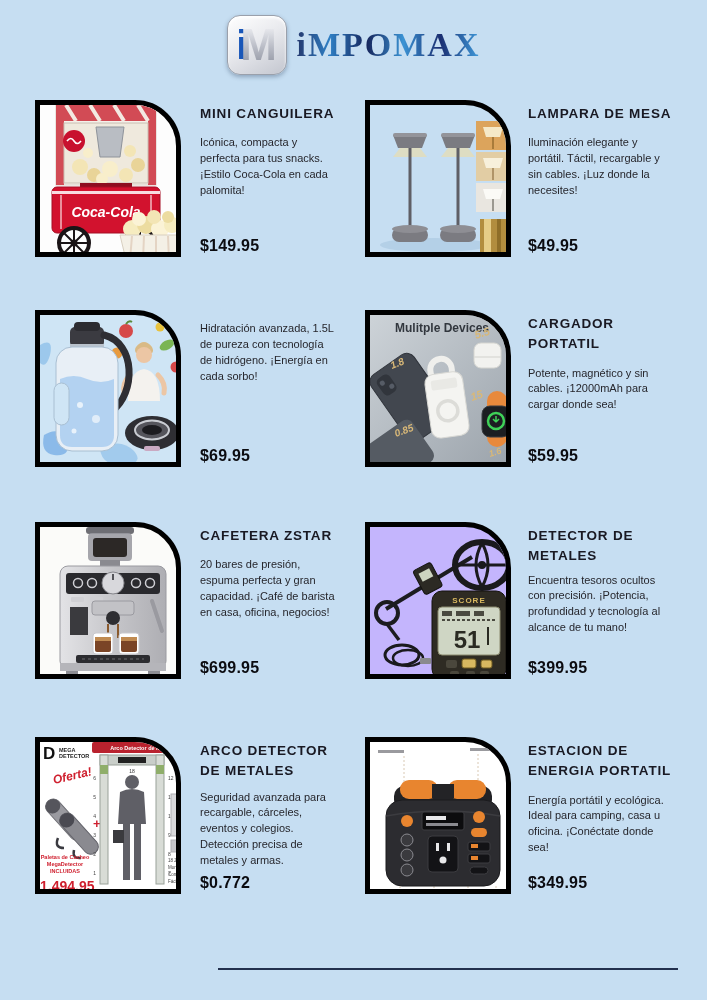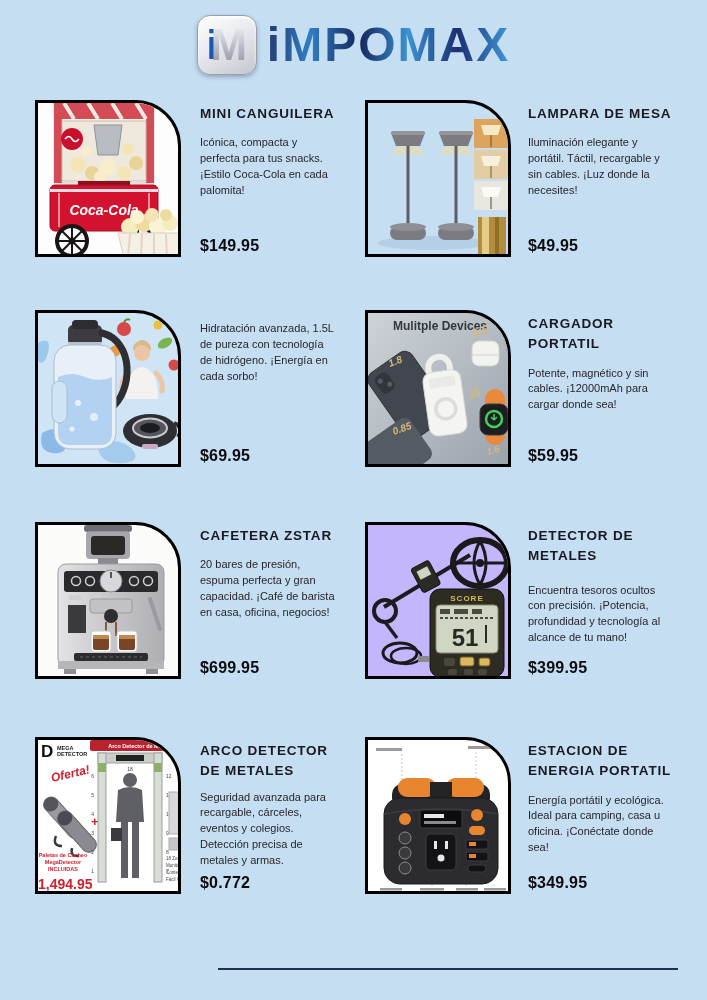--- a/index.html
+++ b/index.html
@@ -8,27 +8,27 @@
 
   
   #logo{position:absolute;top:13px;left:0;width:707px;height:64px;display:flex;align-items:center;justify-content:center;gap:10px;}
   .badge{width:58px;height:58px;border-radius:13px;background:linear-gradient(150deg,#ffffff 0%,#e9eaee 45%,#c3c6cf 100%);
          border:1px solid #9aa0ab;box-shadow:inset 0 2px 3px #ffffff, 0 2px 4px rgba(40,60,90,.35);
          display:flex;align-items:center;justify-content:center;}
   .badge .bi{font-size:40px;font-weight:bold;color:#1956b8;margin-right:-7px;line-height:1;}
   .badge .bm{font-size:44px;font-weight:bold;line-height:1;
          background:linear-gradient(180deg,#f4f5f8 0%,#b9bcc6 55%,#8f93a0 100%);
          -webkit-background-clip:text;background-clip:text;color:transparent;}
-  .wordmark{font-size:48px;font-weight:bold;letter-spacing:2px;line-height:1;
+  .wordmark{font-size:34px;font-weight:bold;letter-spacing:2px;line-height:1;
          background:linear-gradient(92deg,#24386e 0%,#2f7fc4 18%,#16255c 38%,#3b93d4 58%,#1b2f72 78%,#3f9bdc 100%);
-         -webkit-background-clip:text;background-clip:text;color:transparent;}
+         -webkit-background-clip:text;background-clip:text;color:transparent;font-family:Liberation Serif, serif;}
 
   
   .card{position:absolute;left:0;width:707px;height:157px;}
-  .imgbox{position:absolute;top:0;width:146px;height:157px;border:3px solid #000000;
+  .imgbox{position:absolute;top:0;width:146px;height:157px;border:5px solid #000000;
           border-radius:0 46px 0 0;overflow:hidden;box-sizing:border-box;background:#fff;}
   .imgbox svg{display:block;}
   .img-left{left:35px;}  .img-right{left:365px;}
   .info{position:absolute;top:0;height:157px;display:flex;flex-direction:column;}
   .info-left{left:200px;width:136px;} .info-right{left:528px;width:146px;}
   .ptitle{margin:4px 0 0 0;font-size:13.5px;font-weight:bold;letter-spacing:.8px;color:#191923;line-height:1.5;}
   .pdesc{margin:11px 0 0 0;font-size:11px;color:#26262c;line-height:1.45;}
   .pprice{margin-top:auto;font-size:16px;font-weight:bold;color:#0b0b10;letter-spacing:.2px;padding-bottom:2px;}
 
   #footer-line{position:absolute;top:968px;left:218px;width:460px;height:2px;background:#22304e;}
@@ -298,21 +298,21 @@
           <rect x="76" y="133" width="11" height="8" rx="2" fill="#4a473c"></rect>
           <rect x="111" y="133" width="11" height="8" rx="2" fill="#d8b860" stroke="#6e5a20"></rect>
           <rect x="80" y="144" width="9" height="6" rx="2" fill="#4a473c"></rect>
             <rect x="96" y="144" width="9" height="6" rx="2" fill="#4a473c"></rect>
           <rect x="110" y="144" width="9" height="6" rx="2" fill="#4a473c"></rect>
         </g>
       </svg>
     </div>
     <div class="info info-right">
       <h2 class="ptitle">DETECTOR DE METALES</h2>
-      <p class="pdesc" style="margin-top:16px">Encuentra tesoros ocultos con precisión. ¡Potencia, profundidad y tecnología al alcance de tu mano!</p>
+      <p class="pdesc" style="margin-top:6px">Encuentra tesoros ocultos con precisión. ¡Potencia, profundidad y tecnología al alcance de tu mano!</p>
       <div class="pprice">$399.95</div>
     </div>
   </div>
 
   <div class="card" style="top:737px">
     <div class="imgbox img-left" style="background:#ffffff">
       <svg width="144" height="155" viewBox="0 0 144 155">
         <rect x="52" y="0" width="92" height="11" rx="2" fill="#b9222e"></rect>
         <text x="97" y="8" text-anchor="middle" font-size="5.5" font-weight="bold" fill="#ffffff">Arco Detector de Me</text>
         <text x="3" y="17" font-size="17" font-weight="bold" fill="#111111">D</text>

